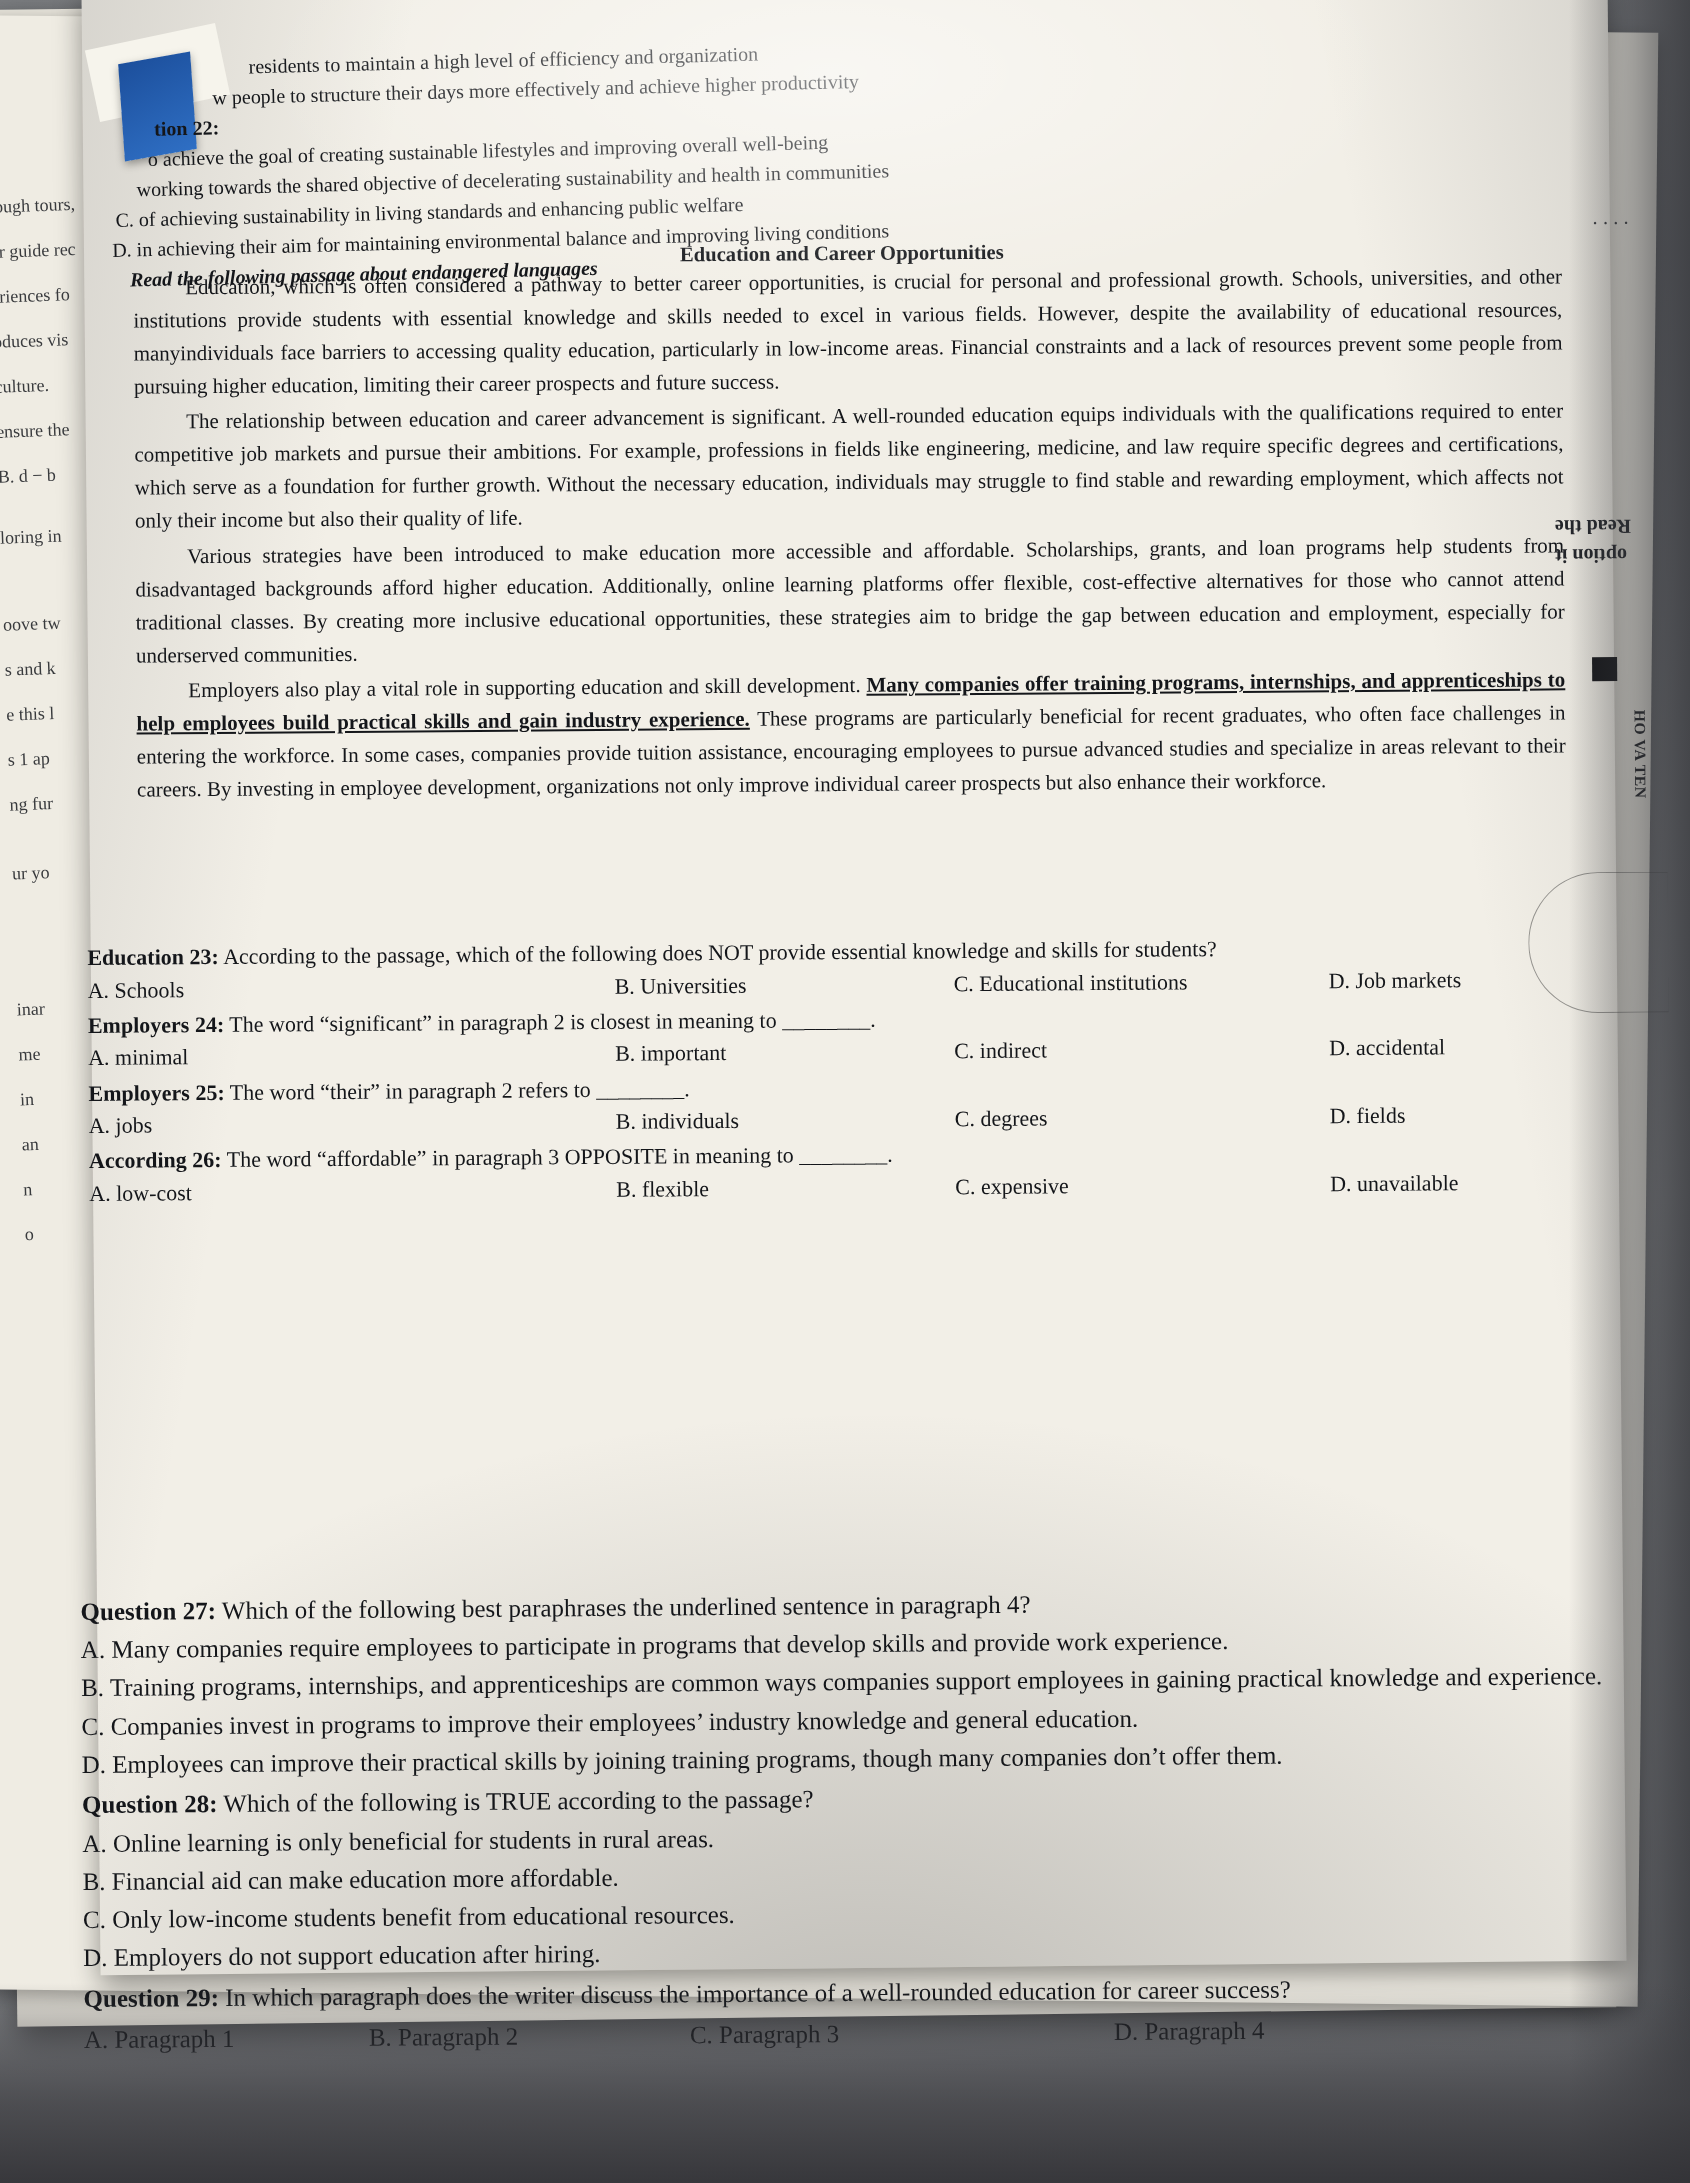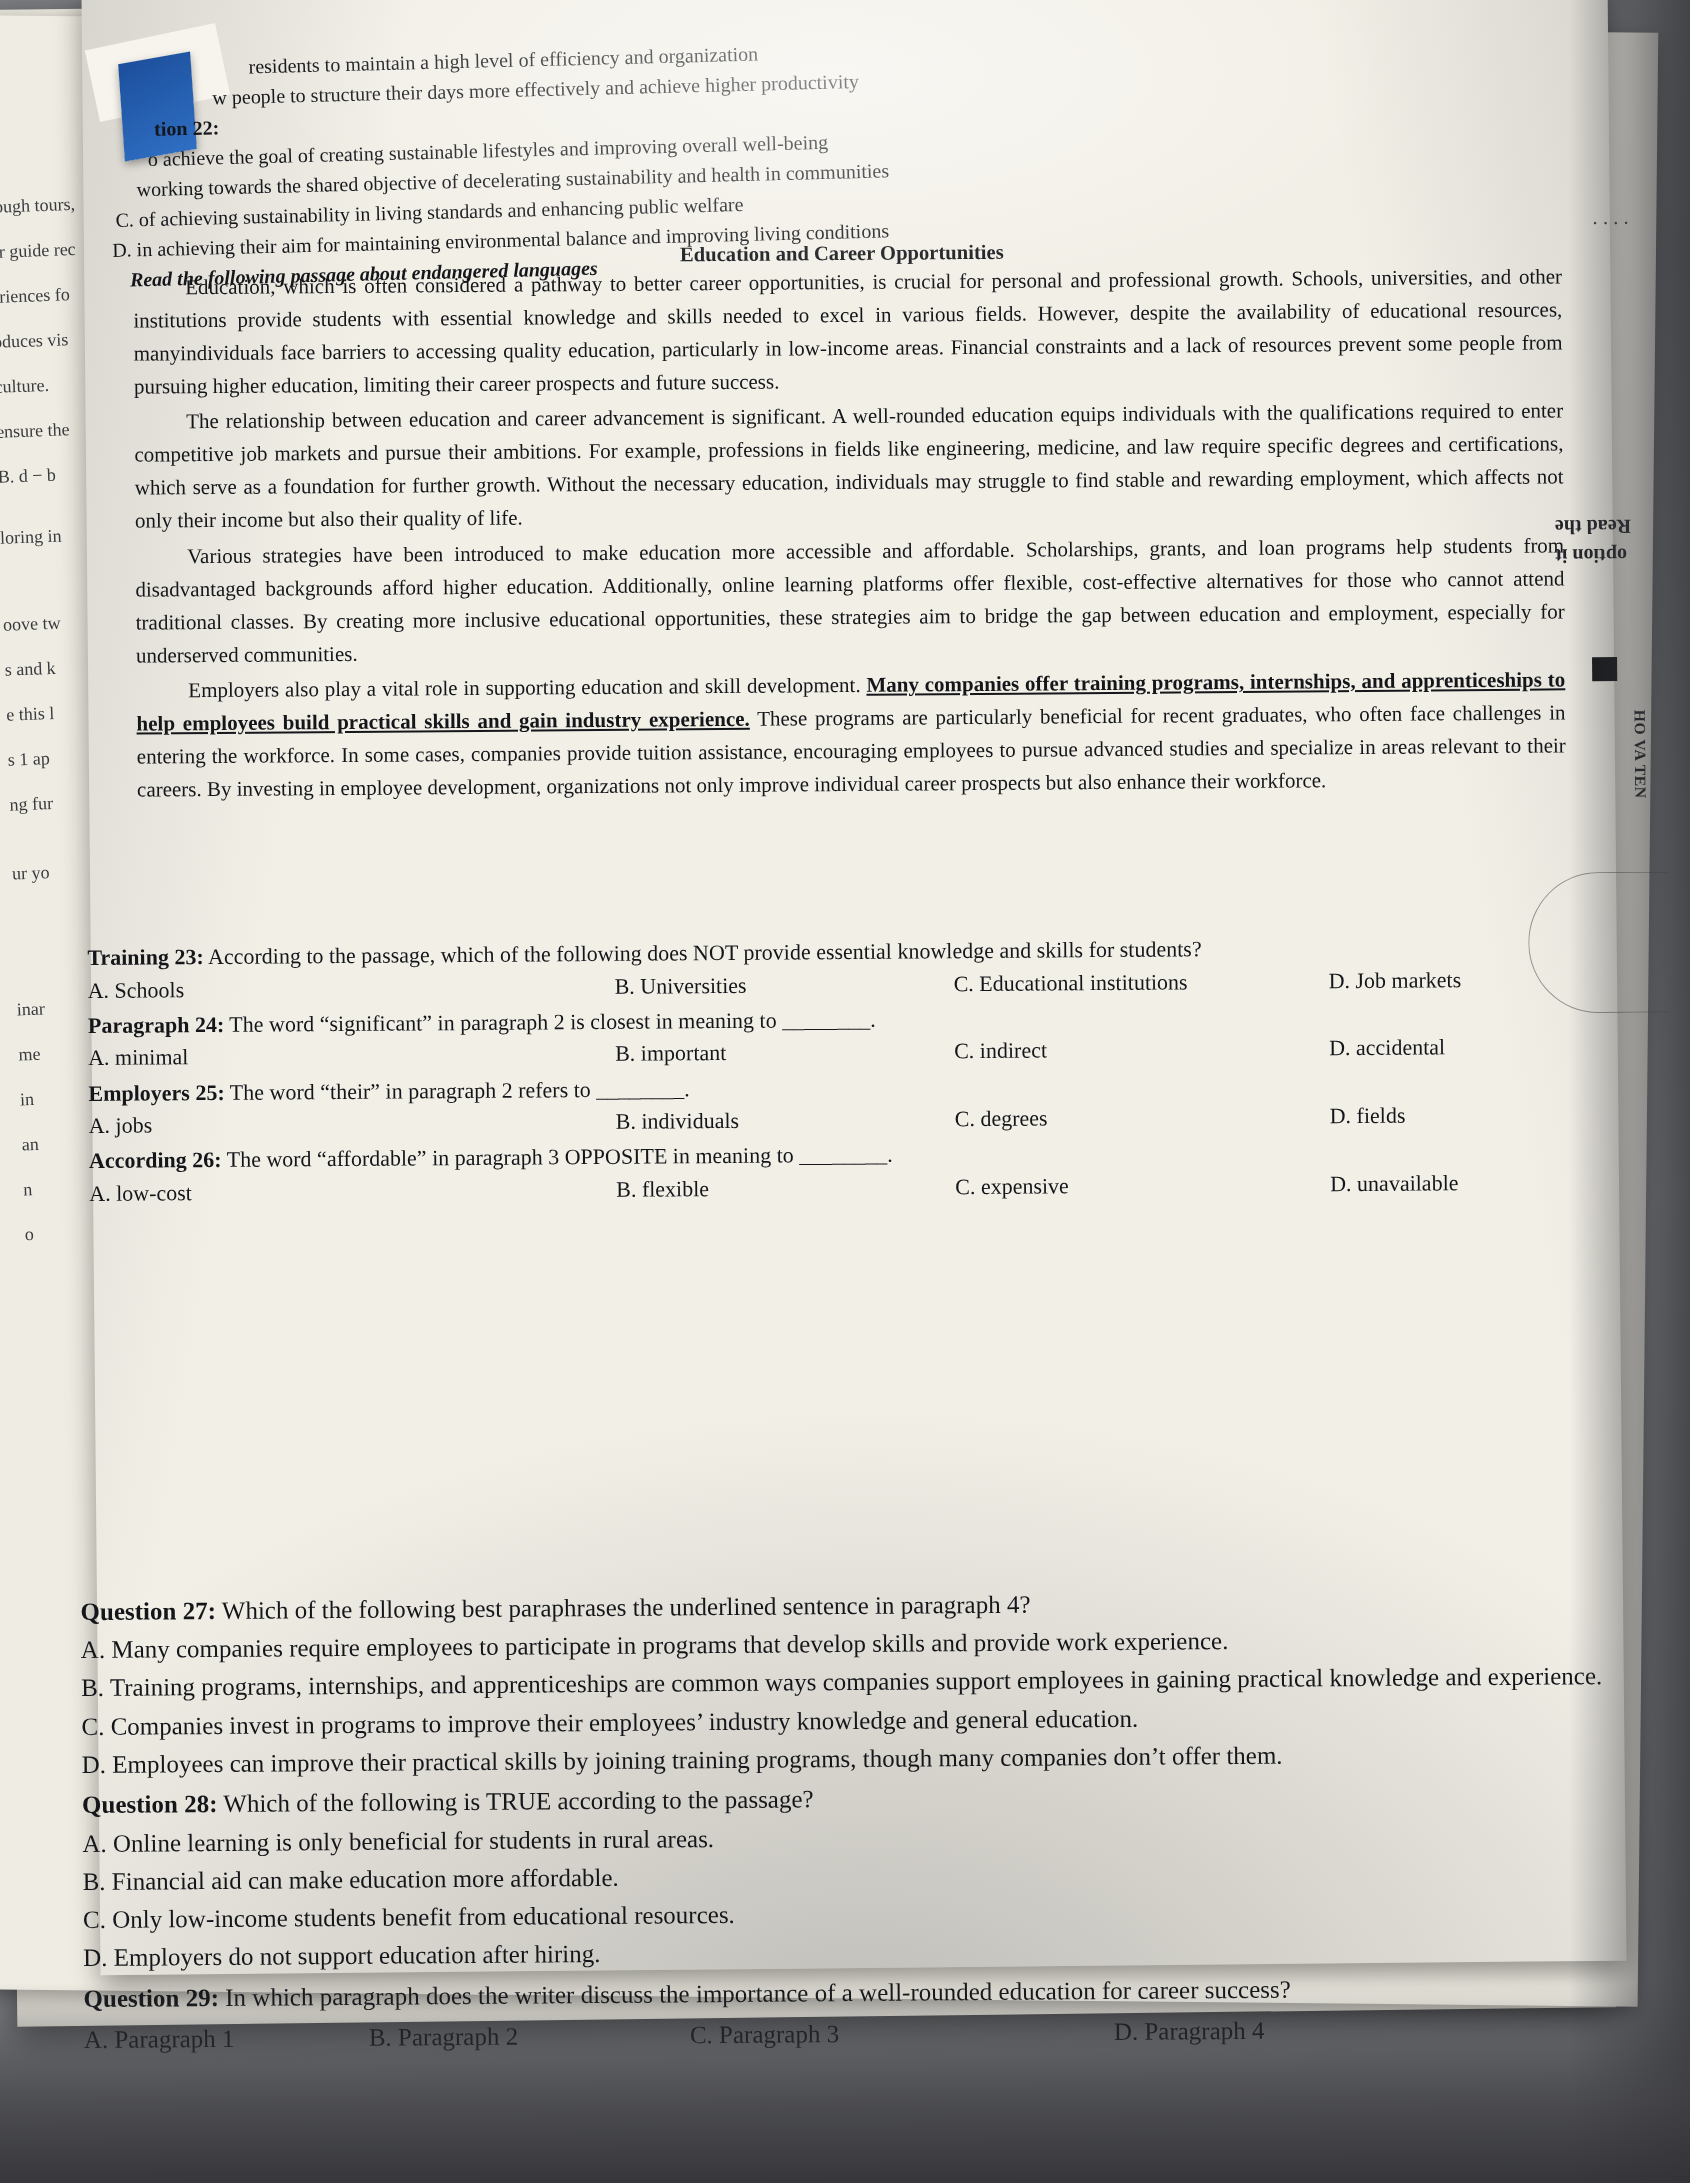--- a/index.html
+++ b/index.html
@@ -333,34 +333,34 @@
       <p>Various strategies have been introduced to make education more accessible and affordable. Scholarships, grants, and loan programs help students from disadvantaged backgrounds afford higher education. Additionally, online learning platforms offer flexible, cost-effective alternatives for those who cannot attend traditional classes. By creating more inclusive educational opportunities, these strategies aim to bridge the gap between education and employment, especially for underserved communities.</p>
       <p>
         <span>Employers also play a vital role in supporting education and skill development. </span><span class="u">Many companies offer training programs, internships, and apprenticeships to help employees build practical skills and gain industry experience.</span><span> These programs are particularly beneficial for recent graduates, who often face challenges in entering the workforce. In some cases, companies provide tuition assistance, encouraging employees to pursue advanced studies and specialize in areas relevant to their careers. By investing in employee development, organizations not only improve individual career prospects but also enhance their workforce.</span>
       </p>
     </div>
 
     <div class="questions">
 
       <div class="q">
         <span class="stem">
-          <b>Training 23:</b>
+          <b>Education 23:</b>
           <span>According to the passage, which of the following does NOT provide essential knowledge and skills for students?</span>
         </span>
         <div class="opts-row">
           <div class="o o1">A. Schools</div>
           <div class="o o2">B. Universities</div>
           <div class="o o3">C. Educational institutions</div>
           <div class="o o4">D. Job markets</div>
         </div>
       </div>
 
       <div class="q">
         <span class="stem">
-          <b>Paragraph 24:</b>
+          <b>Employers 24:</b>
           <span>The word “significant” in paragraph 2 is closest in meaning to ________.</span>
         </span>
         <div class="opts-row">
           <div class="o o1">A. minimal</div>
           <div class="o o2">B. important</div>
           <div class="o o3">C. indirect</div>
           <div class="o o4">D. accidental</div>
         </div>
       </div>
 

